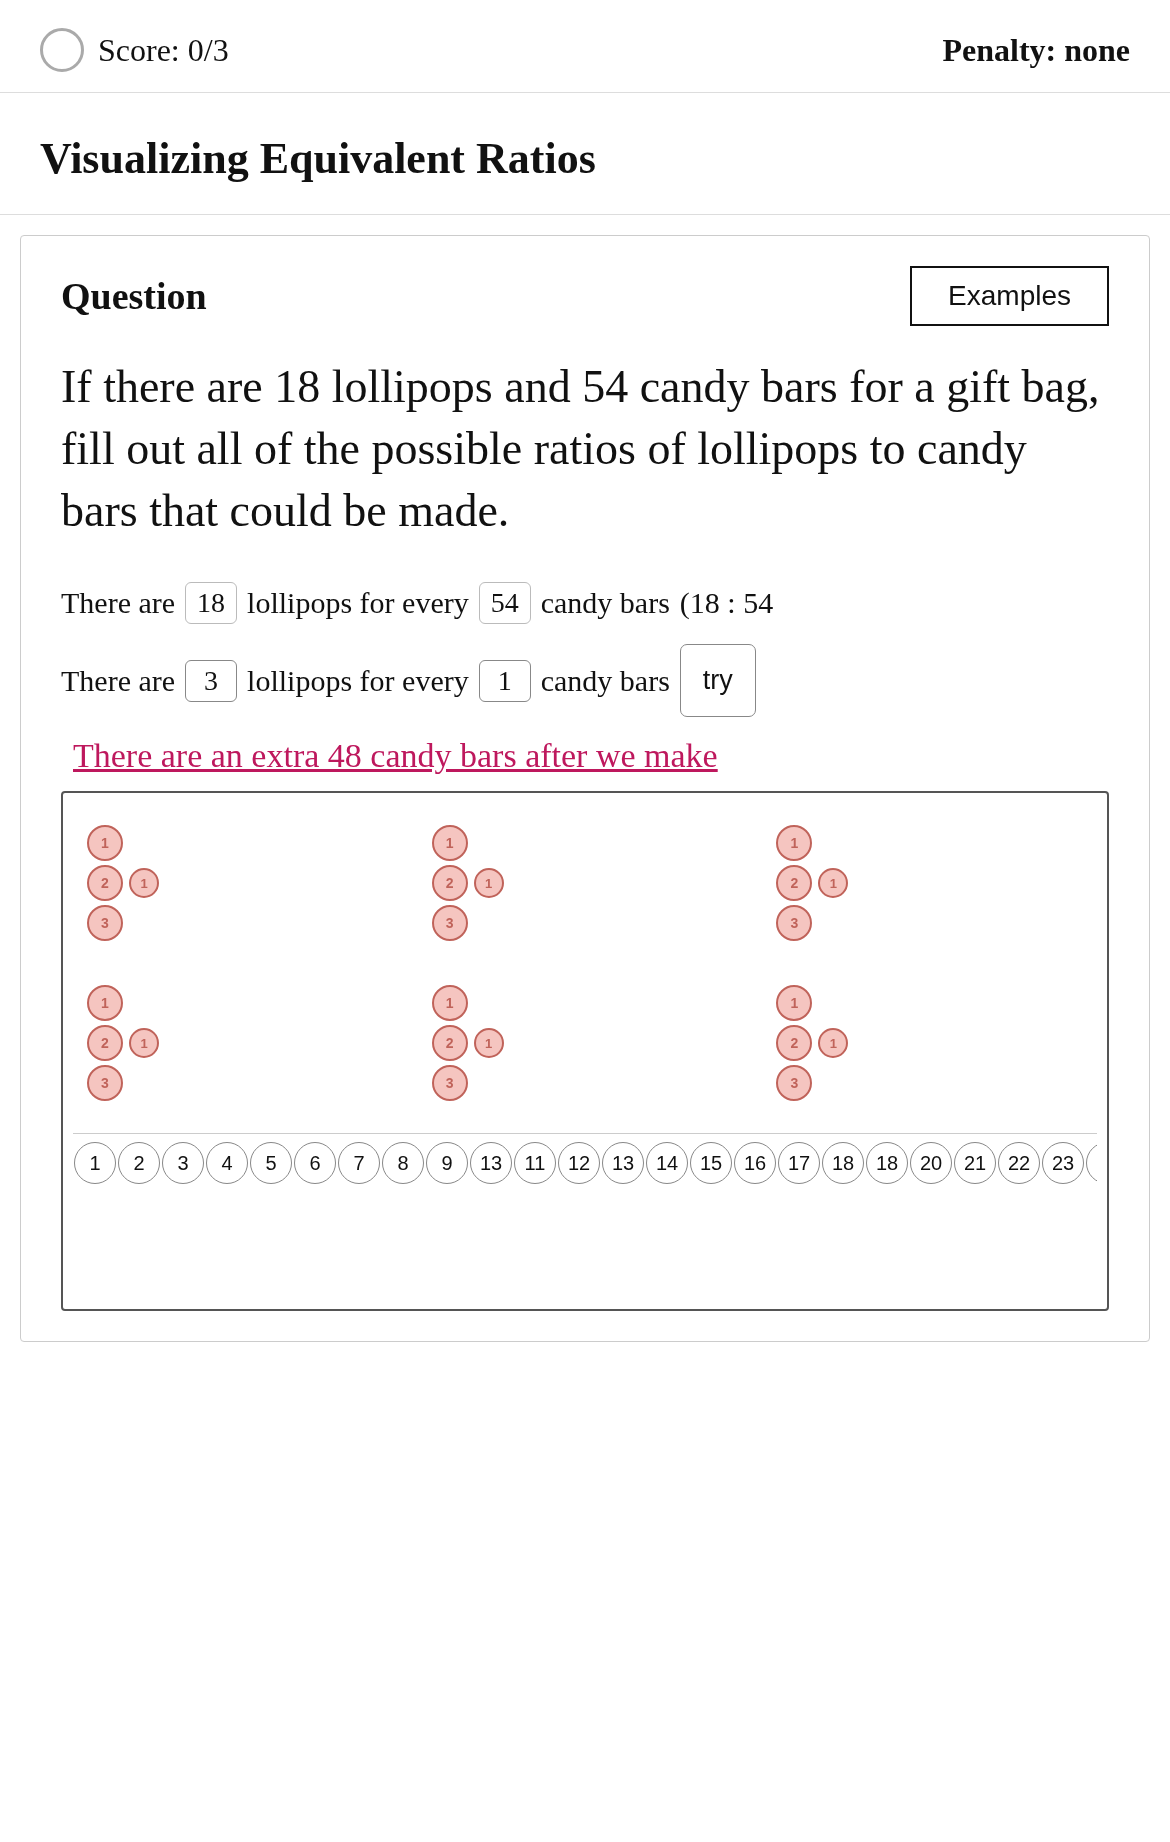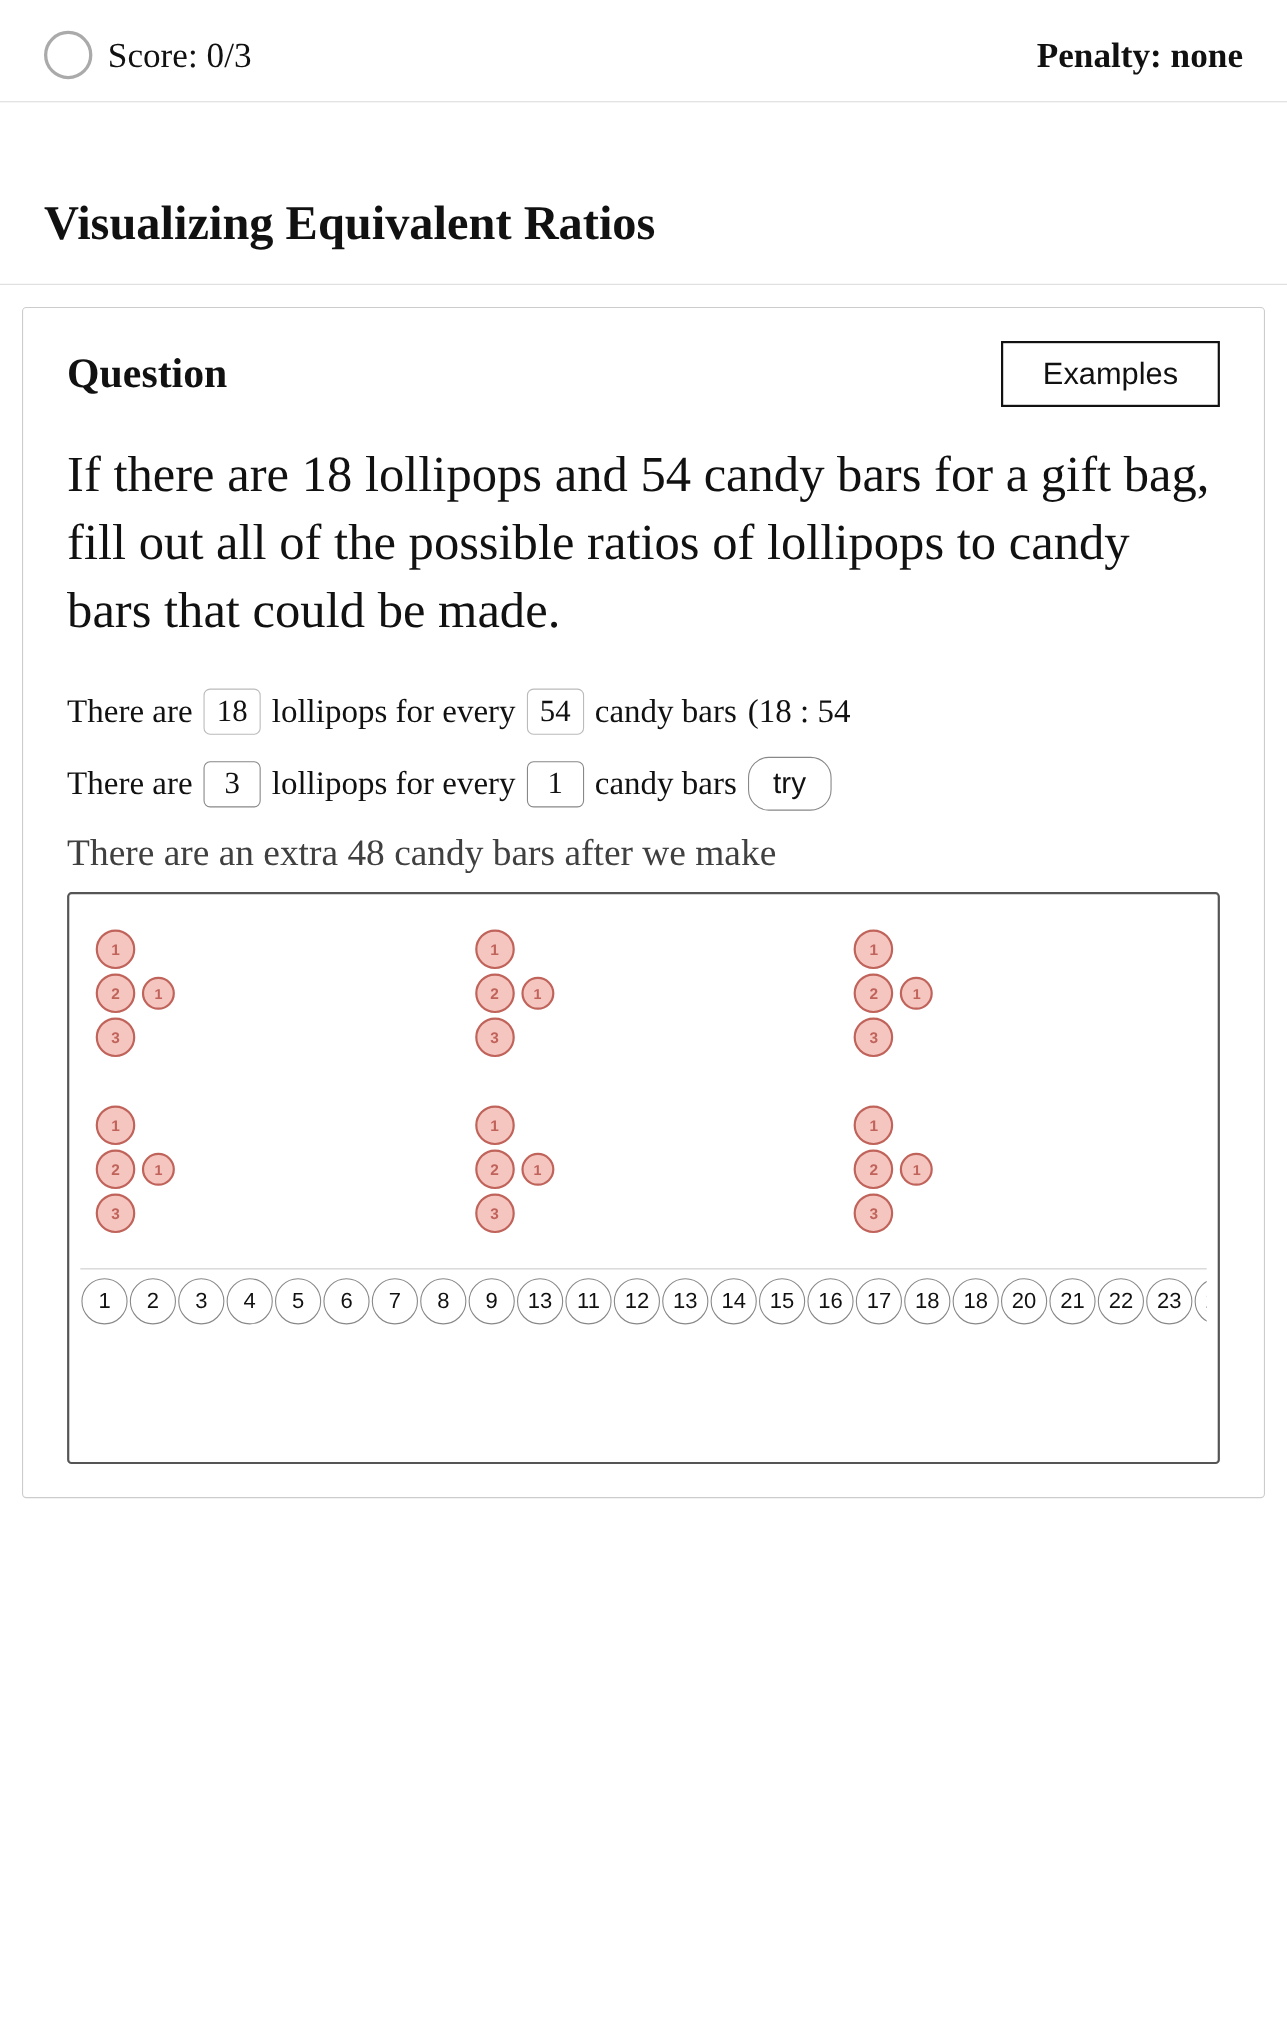--- a/index.html
+++ b/index.html
@@ -46,21 +46,20 @@
 
     
     .title-section {
       padding: 40px 40px 30px 40px;
       border-bottom: 1px solid #ddd;
     }
     .page-title {
       font-size: 44px;
       font-weight: bold;
       color: #111;
-      margin-top: 44px;
     }
 
     
     .main-content {
       border: 1.5px solid #ccc;
       margin: 20px 20px;
       border-radius: 4px;
       padding: 30px 40px;
     }
 
@@ -123,38 +122,39 @@
       display: inline-flex;
       align-items: center;
       justify-content: center;
       font-size: 28px;
       background: #fff;
     }
     .try-btn {
       display: inline-flex;
       align-items: center;
       justify-content: center;
-      padding: 8px 22px;
+      padding: 20px 22px;
       border: 1.5px solid #888;
-      border-radius: 19px;
+      border-radius: 7px;
       font-size: 27px;
       cursor: pointer;
       background: #fff;
       color: #111;
     }
     .colon-text {
       font-size: 30px;
     }
 
     
     .error-message {
       font-size: 34px;
-      color: #404040;
-      margin: 20px 0 16px 0;
+      color: #be185d;
+      margin: 20px 0 16px 12px;
       font-style: normal;
+      text-decoration: underline;
     }
 
     
     .viz-area {
       border: 2px solid #555;
       border-radius: 4px;
       padding: 20px 10px 10px 10px;
       background: #fff;
       min-height: 520px;
       position: relative;

